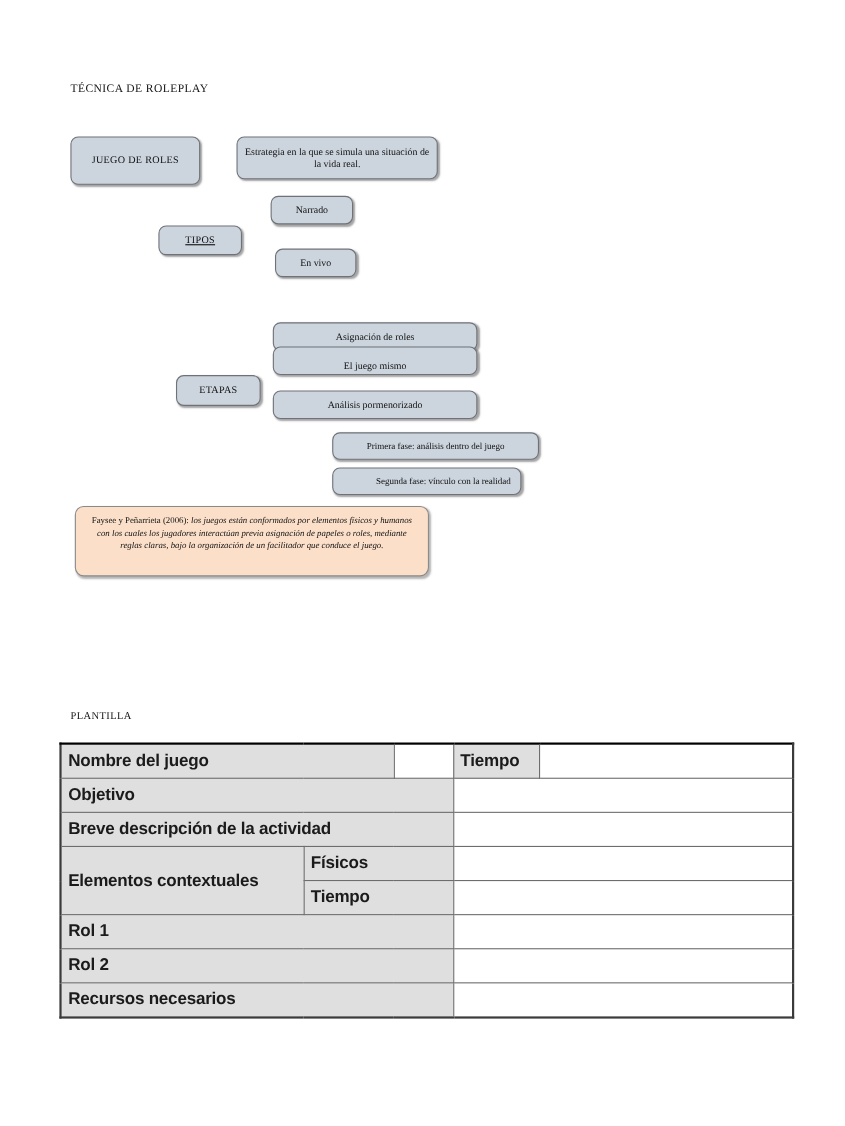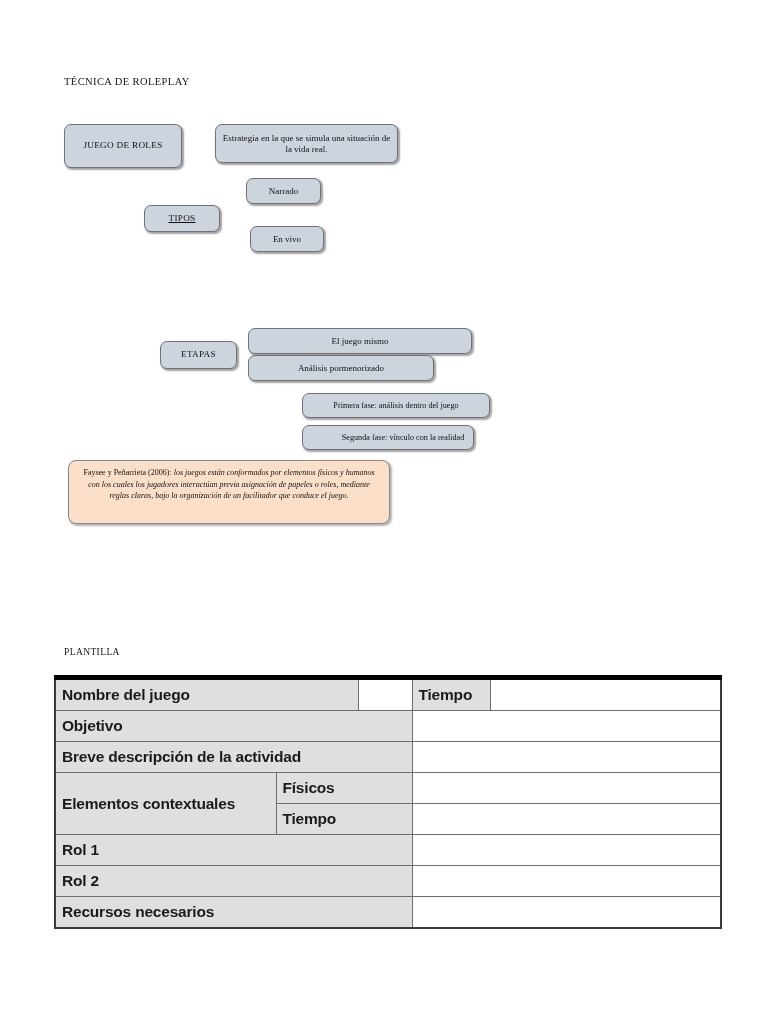--- a/index.html
+++ b/index.html
@@ -98,21 +98,21 @@
   #plantilla-table td.lbl {
     background: #dfdfdf;
   }
   #plantilla-table td.val {
     background: #ffffff;
   }
   #plantilla-table td.tall {
     height: 60px;
   }
   #plantilla-table tr.thick-top > td {
-    border-top: 5px solid #000000;
+    border-top: 2px solid #000000;
   }
   #plantilla-table tr.thick-bottom > td {
     border-bottom: 2px solid #3b3b3b;
   }
   #plantilla-table td.edge-left  { border-left: 2px solid #3b3b3b; }
   #plantilla-table td.edge-right { border-right: 2px solid #3b3b3b; }
 </style>
 </head>
 <body>
 
@@ -138,22 +138,25 @@
 
   <div class="node small" style="left:250px; top:226px; width:74px; height:26px;">
     <span>En vivo</span>
   </div>
 
   <div class="node label" style="left:148px; top:341px; width:77px; height:28px;margin-left:12px;">
     <span>ETAPAS</span>
   </div>
 
 
-
-  <div class="node small" style="left:248px; top:328px; width:224px; height:26px;">
+  <div class="node small" style="left:248px; top:293px; width:186px; height:26px;">
+    <span>Asignación de roles</span>
+  </div>
+
+  <div class="node small" style="left:248px; top:315px; width:186px; height:26px;align-items:flex-end;">
     <span>El juego mismo</span>
   </div>
 
   <div class="node tiny" style="left:302px; top:393px; width:188px; height:25px;">
     <span>Primera fase: análisis dentro del juego</span>
   </div>
 
   <div class="node small" style="left:248px; top:355px; width:186px; height:26px;">
     <span>Análisis pormenorizado</span>
   </div>

